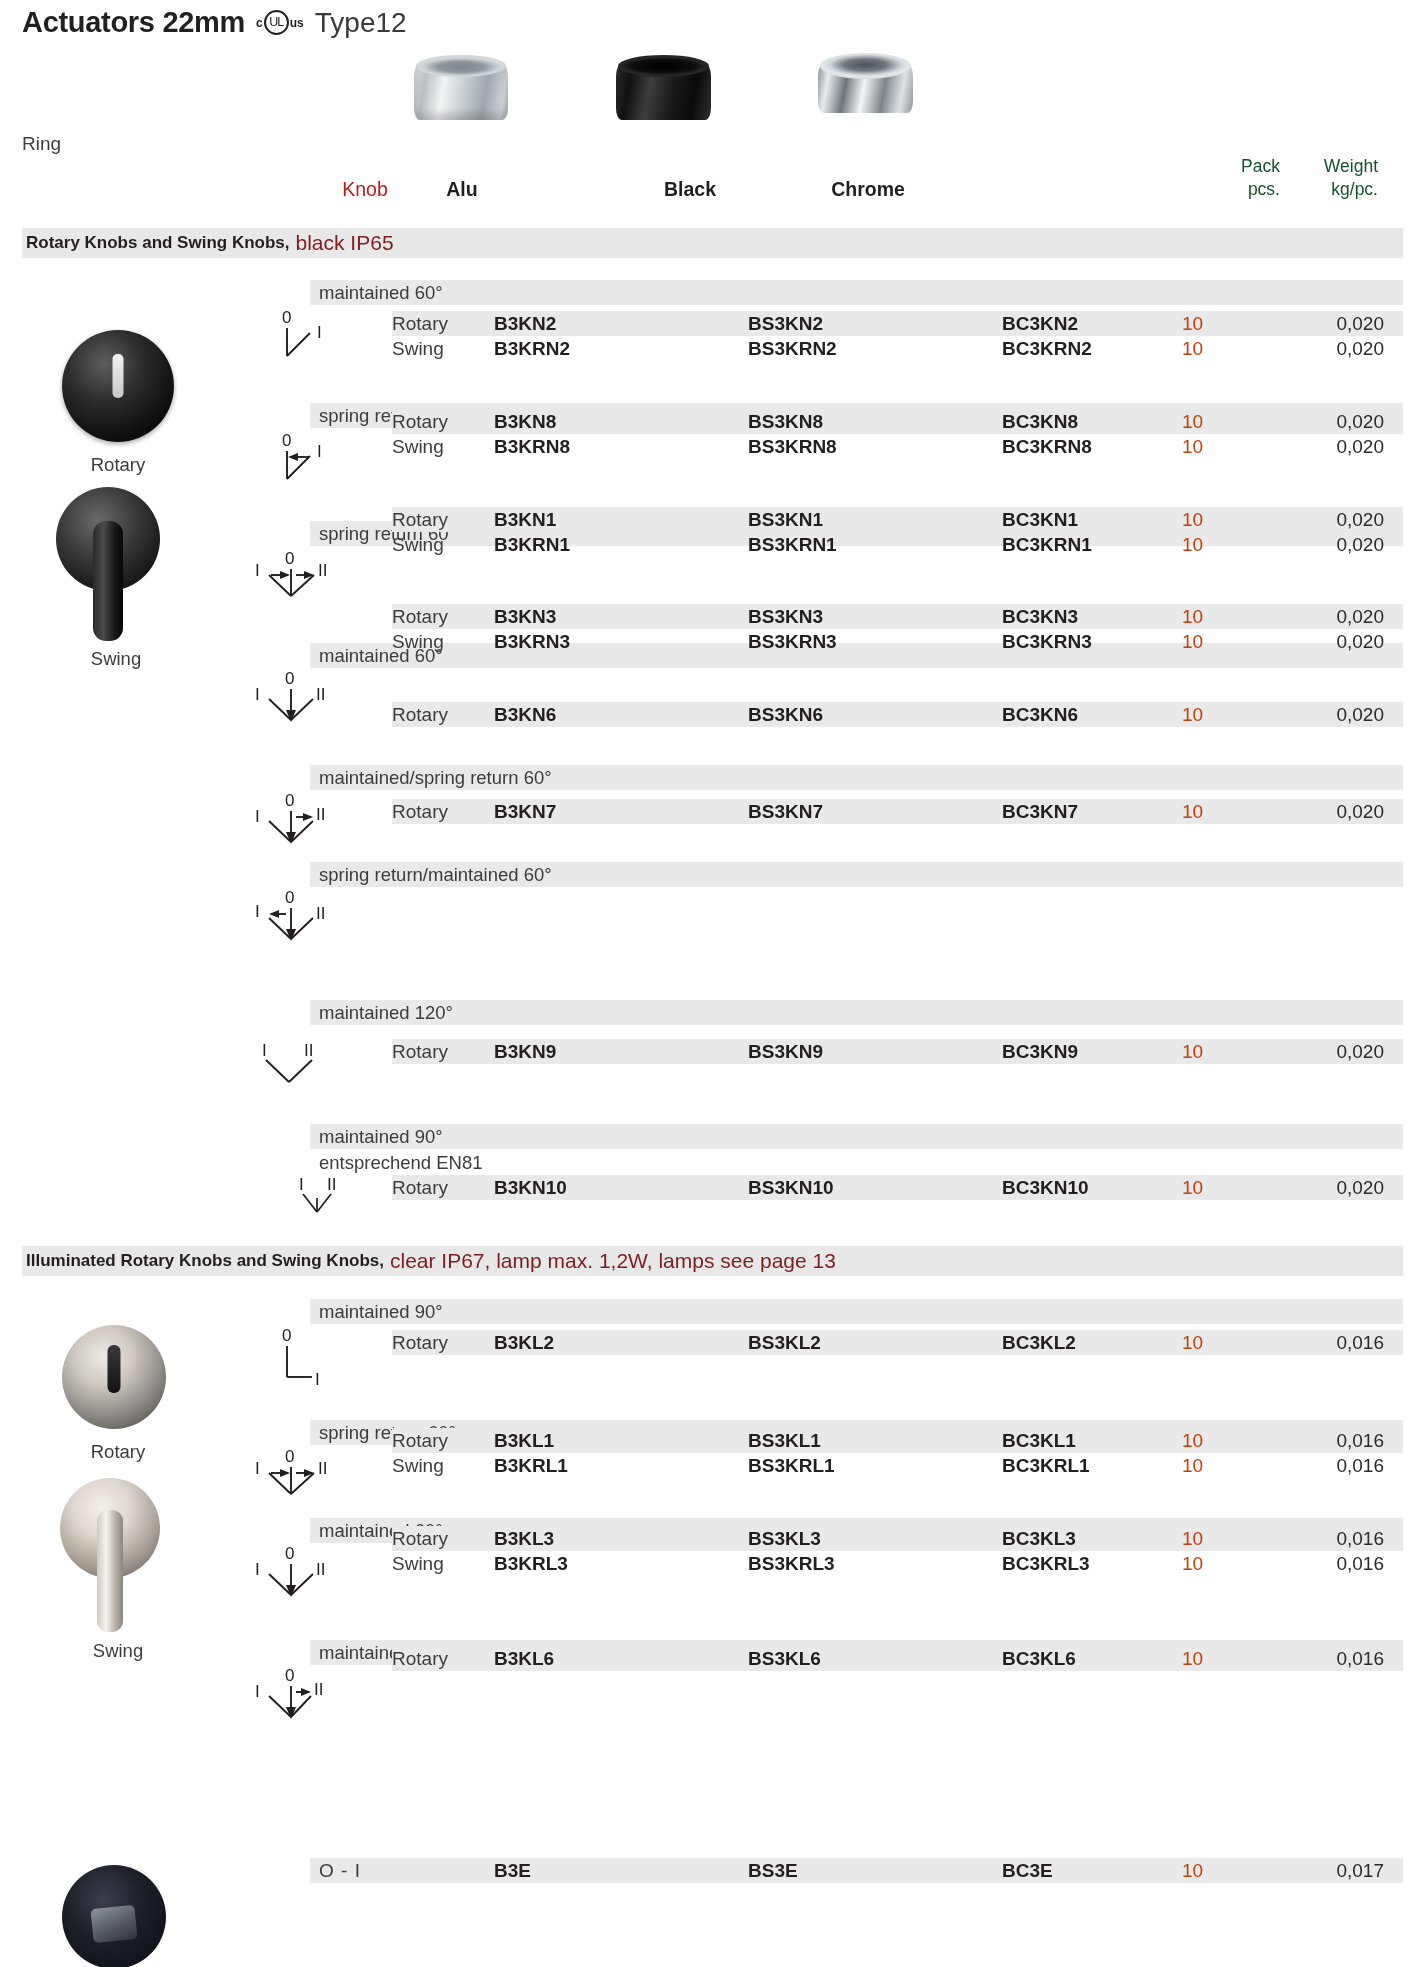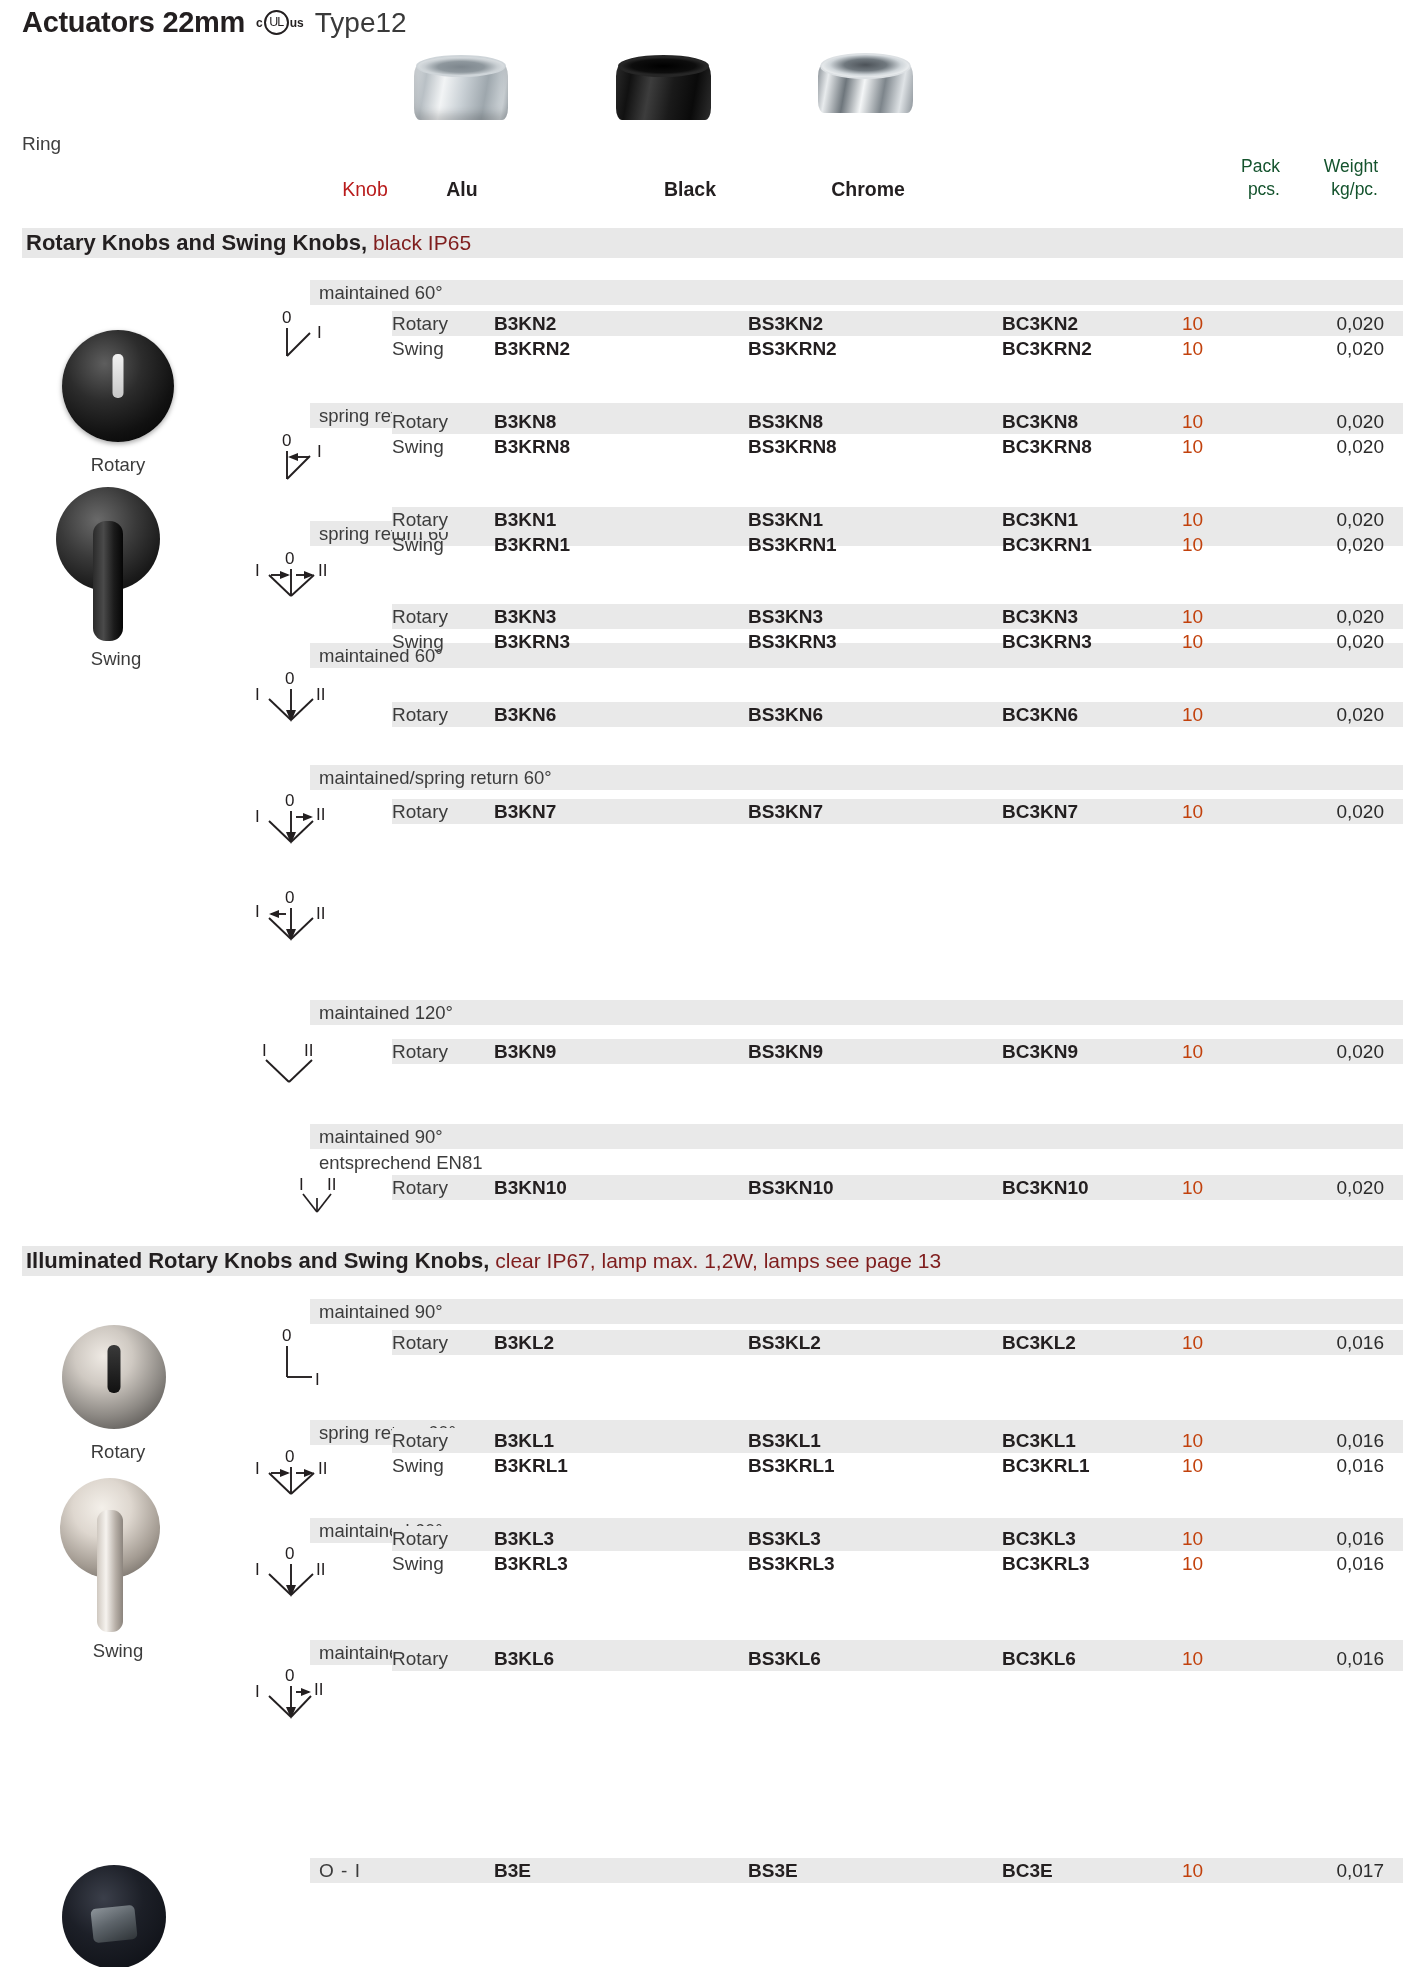--- a/index.html
+++ b/index.html
@@ -87,21 +87,21 @@
   .pack-head .ph-col { text-align: right; }
   .pack-head .ph-pack { width: 60px; }
   .pack-head .ph-weight { width: 88px; }
 
   
   .section-band {
     position: absolute; left: 22px; width: 1381px; height: 30px;
     background: #e8e8e8;
     display: flex; align-items: center; padding-left: 4px;
   }
-  .section-band .sb-bold { font-size: 22px; font-weight: bold; }
+  .section-band .sb-bold { font-size: 17px; font-weight: bold; }
   .section-band .sb-reg  { font-size: 21px; font-weight: normal; color: #7f1d1d; margin-left: 6px; }
 
   
   .sub-band {
     position: absolute; left: 310px; width: 1093px; height: 25px;
     background: #e9e9e9; font-size: 18.5px; color: #3c3c3c;
     display: flex; align-items: center; padding-left: 9px;
   }
   .sub-extra {
     position: absolute; left: 319px; font-size: 18.5px; color: #3c3c3c;
@@ -436,20 +436,23 @@
   </div>
   <div class="row shaded" style="top:702px">
     <span class="cell c-type">Rotary</span>
     <span class="cell c-alu">B3KN6</span>
     <span class="cell c-black">BS3KN6</span>
     <span class="cell c-chrome">BC3KN6</span>
     <span class="cell c-pack">10</span>
     <span class="cell c-weight">0,020</span>
   </div>
 
+  <div class="sub-band" style="top:862px">
+    <span>spring return/maintained 60°</span>
+  </div>
   <div class="diagram" style="left:252px; top:887px;">
     <svg width="86" height="62" viewBox="0 0 86 62">
       <text x="33" y="16" font-family="Liberation Sans, sans-serif" font-size="17" fill="#231f20">0</text>
       <text x="3" y="30" font-family="Liberation Sans, sans-serif" font-size="17" fill="#231f20">I</text>
       <text x="64" y="32" font-family="Liberation Sans, sans-serif" font-size="17" fill="#231f20">II</text>
       <line x1="39" y1="21" x2="39" y2="52" stroke="#231f20" stroke-width="1.9"></line>
       <line x1="39" y1="52" x2="17" y2="31" stroke="#231f20" stroke-width="1.9"></line>
       <line x1="39" y1="52" x2="61" y2="31" stroke="#231f20" stroke-width="1.9"></line>
       <polygon points="39,54 34,42 44,42" fill="#231f20"></polygon>
       <line x1="19" y1="27" x2="34" y2="27" stroke="#231f20" stroke-width="1.9"></line>

